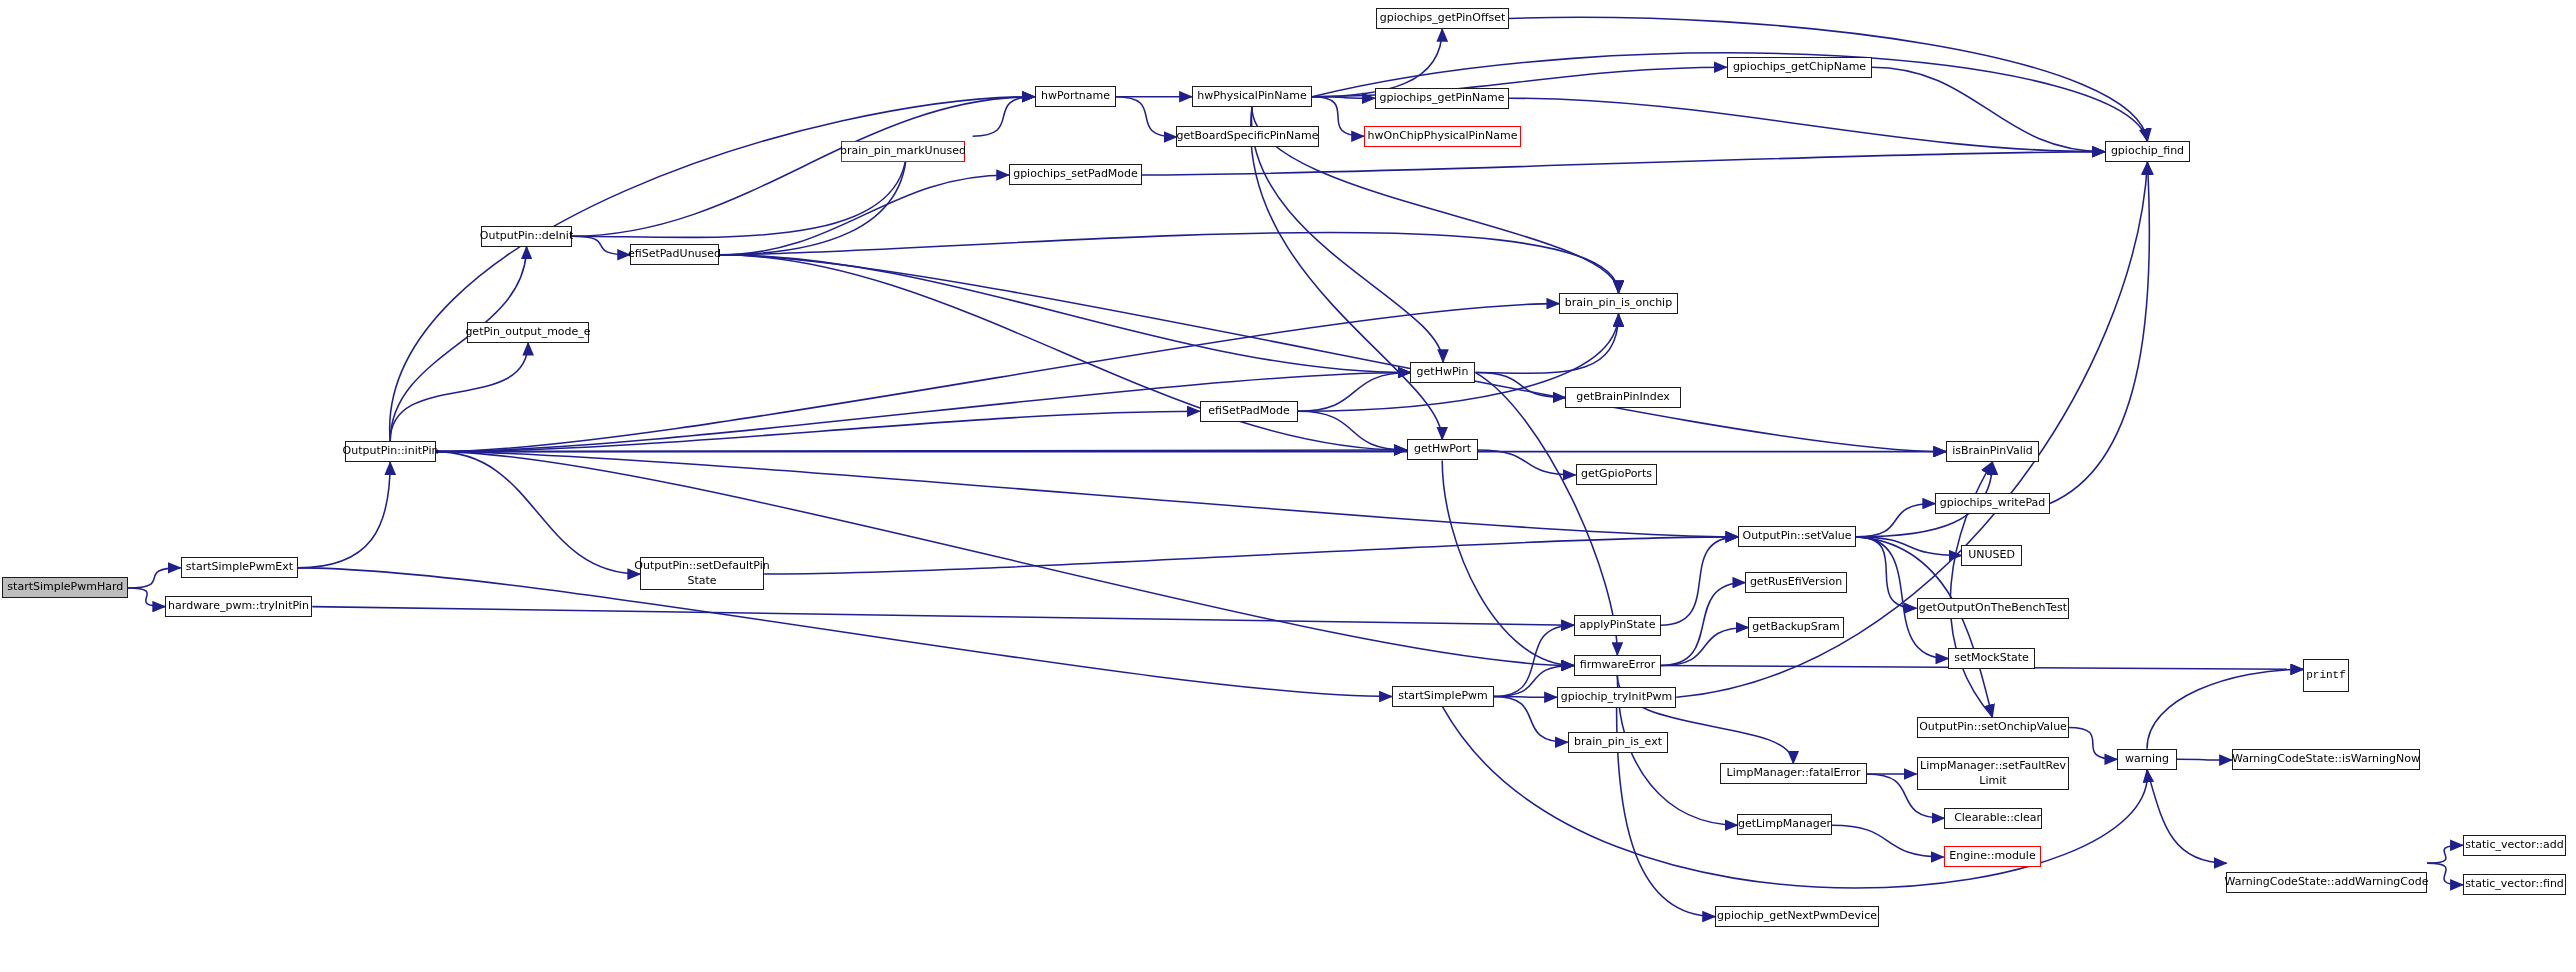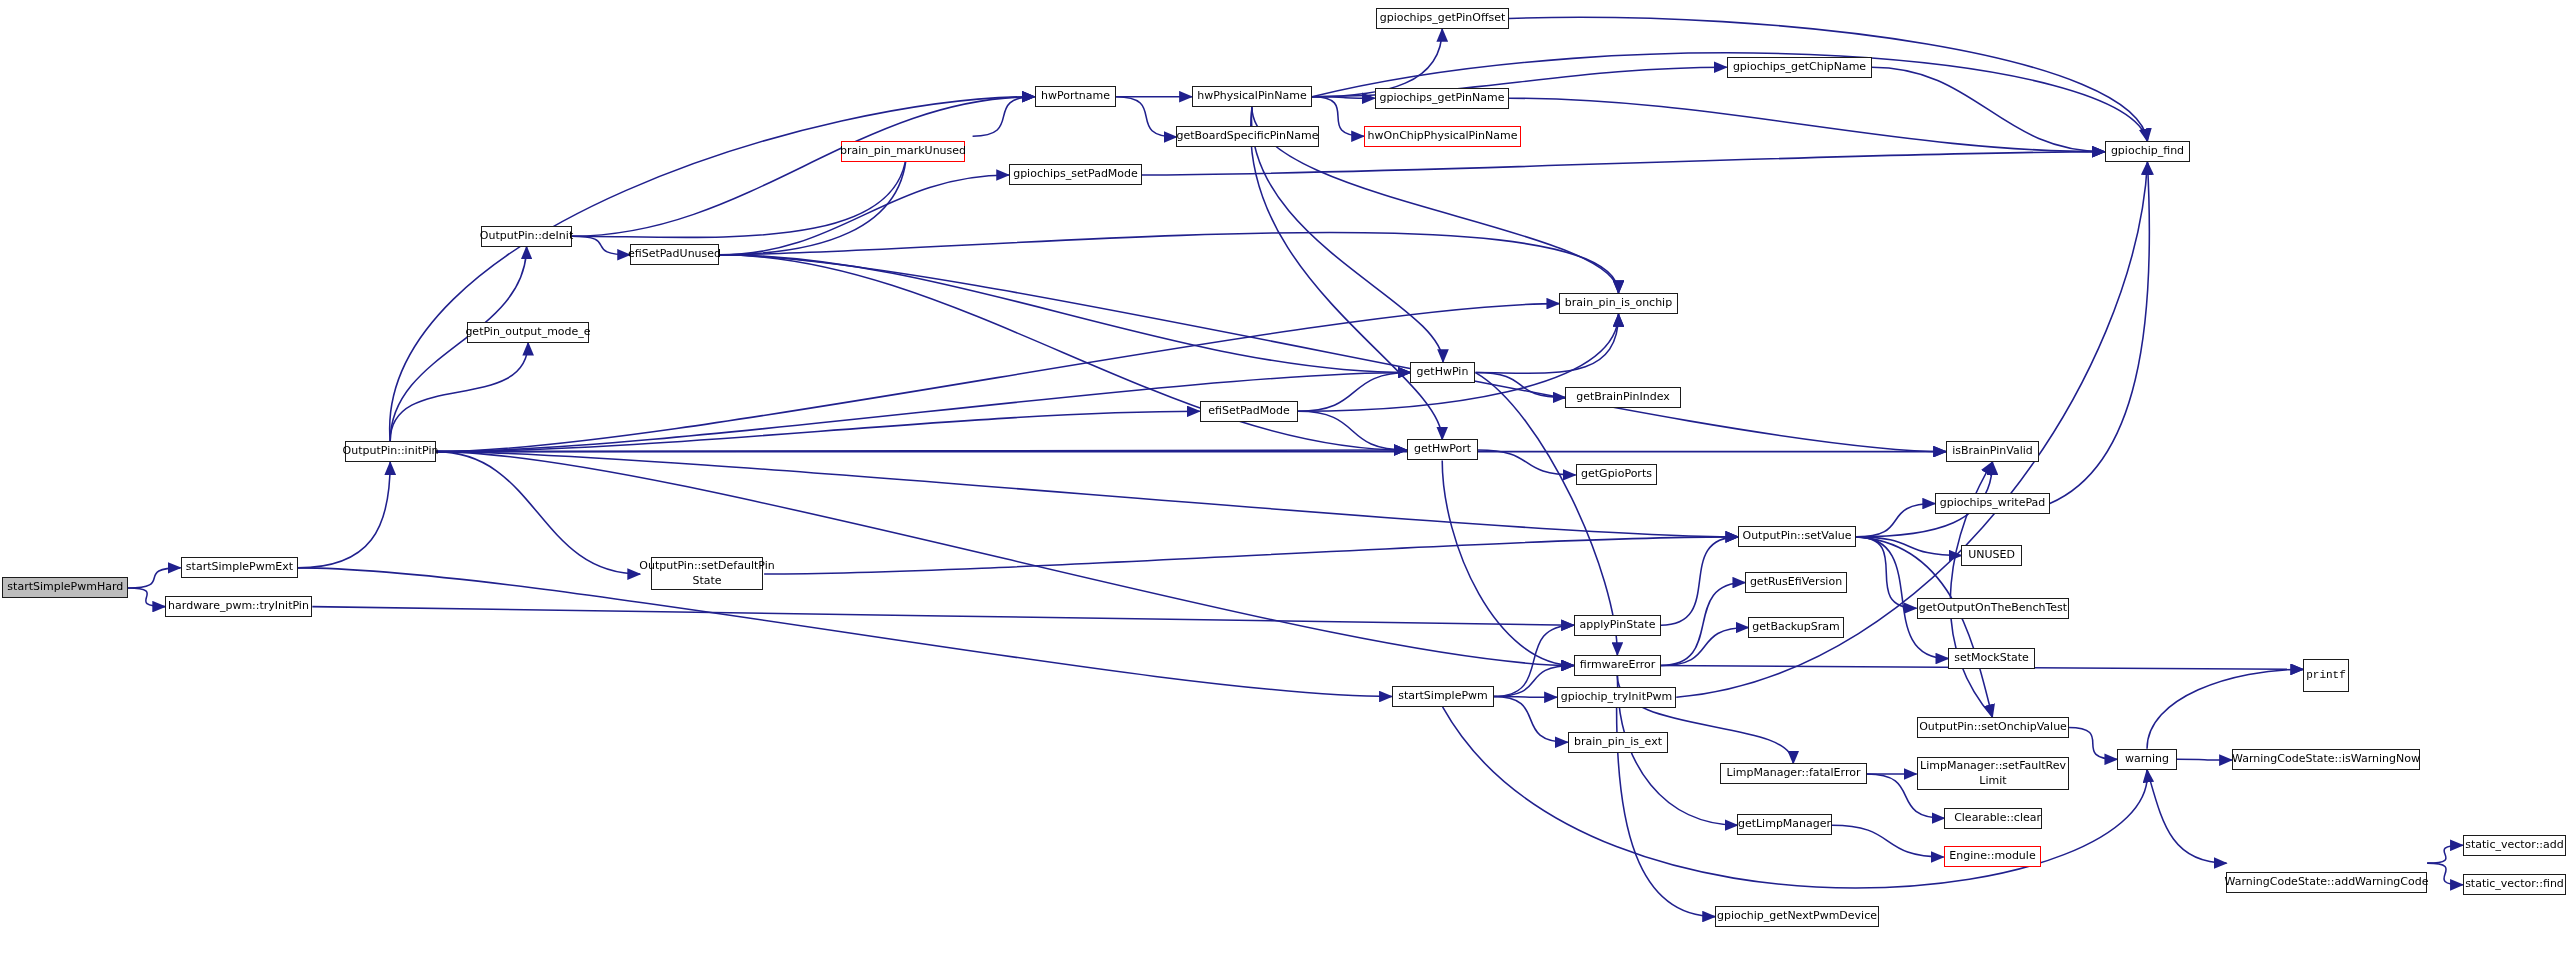--- a/index.html
+++ b/index.html
@@ -122,21 +122,21 @@
       </div>
       <div class="node" style="left: 481px; top: 226px; width: 91px; height: 21px;">
         <div>OutputPin::deInit</div>
       </div>
       <div class="node" style="left: 630px; top: 244px; width: 89px; height: 21px; align-items: center;">
         <div>efiSetPadUnused</div>
       </div>
       <div class="node" style="left: 467px; top: 322px; width: 122px; height: 21px;">
         <div>getPin_output_mode_e</div>
       </div>
-      <div class="node" style="left: 640px; top: 557px; width: 112px; height: 33px; margin-left: 11px;">
+      <div class="node" style="left: 640px; top: 557px; width: 124px; height: 33px;">
         <div>OutputPin::setDefaultPin</div>
         <div>State</div>
       </div>
       <div class="node red" style="left: 841px; top: 141px; width: 124px; height: 21px;">
         <div>brain_pin_markUnused</div>
       </div>
       <div class="node" style="left: 1035px; top: 86px; width: 81px; height: 21px;">
         <div>hwPortname</div>
       </div>
       <div class="node" style="left: 1009px; top: 164px; width: 133px; height: 21px;">

